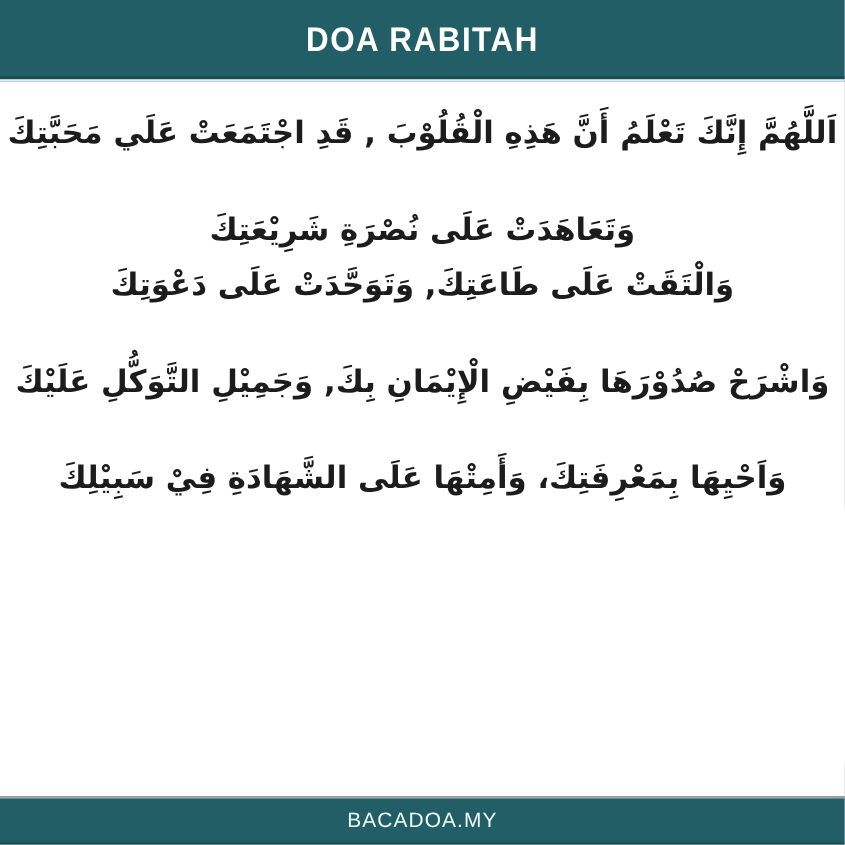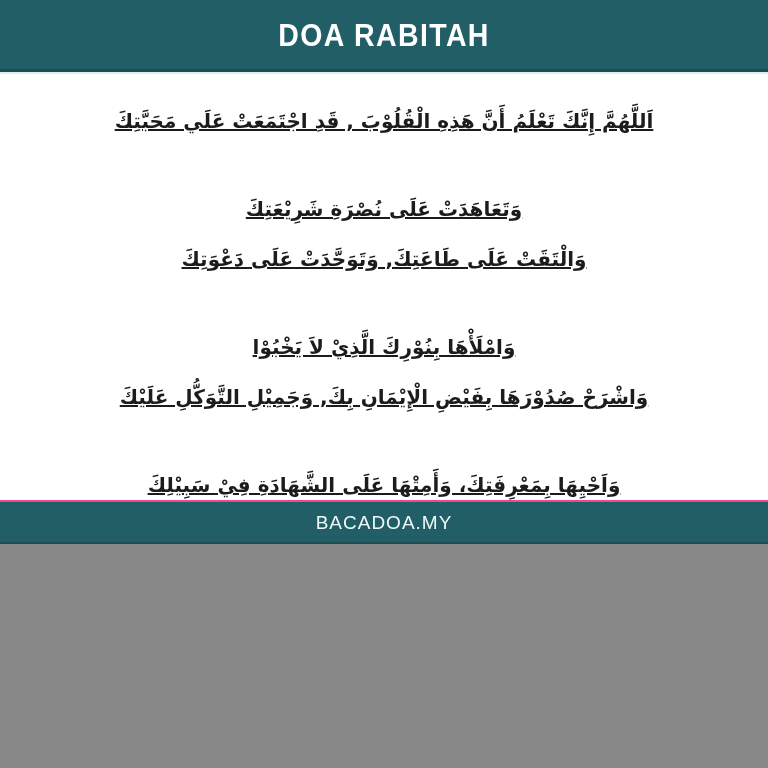--- a/index.html
+++ b/index.html
@@ -1,18 +1,18 @@
 <!DOCTYPE html>
 <html><head>
 <meta charset="utf-8">
 <style>
   * { margin:0; padding:0; box-sizing:border-box; }
   body { background:#888; display:flex; justify-content:center; }
   .page {
-    width:768px; height:544px; position:relative;
+    width:768px; height:768px; position:relative;
     background:#ffffff; overflow:hidden;
     font-family:"Liberation Sans", sans-serif;
   }
   .header-bar {
     position:absolute; top:0; left:0; width:768px; height:74px;
     background:#215e66;
     border-bottom:2px solid #ddeef0;
     box-shadow: inset 0 -3px 0 rgba(0,0,0,0.18);
     display:flex; align-items:center; justify-content:center;
   }
@@ -23,29 +23,28 @@
   }
   .prayer-body {
     position:absolute; top:76px; left:0; right:0; bottom:46px;
     padding-top:20px;
   }
   .stanza { margin-bottom:38px; }
   .ar-line {
     direction:rtl; unicode-bidi:embed;
     text-align:center;
     font-family:"DejaVu Sans","Liberation Sans",sans-serif;
-    font-size:20px; font-weight:bold;
+    font-size:28px; font-weight:bold;
     color:#1c1c1c; line-height:50px;
     white-space:nowrap;
-    text-decoration:underline;
   }
   .footer-bar {
     position:absolute; bottom:0; left:0; width:768px; height:44px;
     background:#215e66;
-    border-top:2px solid #ec4899;
+    border-top:2px solid #a3a3a3;
     box-shadow: inset 0 -2px 0 rgba(0,0,0,0.18);
     display:flex; align-items:center; justify-content:center;
   }
   .site-name {
     color:#eefafa; font-size:19px; letter-spacing:1px; font-weight:normal;
   }
 </style>
 </head>
 <body>
 
@@ -60,21 +59,20 @@
     <div class="stanza">
       <p class="ar-line">اَللَّهُمَّ إِنَّكَ تَعْلَمُ أَنَّ هَذِهِ الْقُلُوْبَ , قَدِ اجْتَمَعَتْ عَلَي مَحَبَّتِكَ</p>
     </div>
 
     <div class="stanza">
       <p class="ar-line">وَتَعَاهَدَتْ عَلَى نُصْرَةِ شَرِيْعَتِكَ</p>
       <p class="ar-line">وَالْتَقَتْ عَلَى طَاعَتِكَ, وَتَوَحَّدَتْ عَلَى دَعْوَتِكَ</p>
     </div>
 
     <div class="stanza">
-      <p class="ar-line">وَامْلَأْهَا بِنُوْرِكَ الَّذِيْ لاَ يَخْبُوْا</p>
       <p class="ar-line">وَاشْرَحْ صُدُوْرَهَا بِفَيْضِ الْإِيْمَانِ بِكَ, وَجَمِيْلِ التَّوَكُّلِ عَلَيْكَ</p>
     </div>
 
     <div class="stanza">
       <p class="ar-line">وَاَحْيِهَا بِمَعْرِفَتِكَ، وَأَمِتْهَا عَلَى الشَّهَادَةِ فِيْ سَبِيْلِكَ</p>
     </div>
 
     <div class="stanza">
     </div>
 

